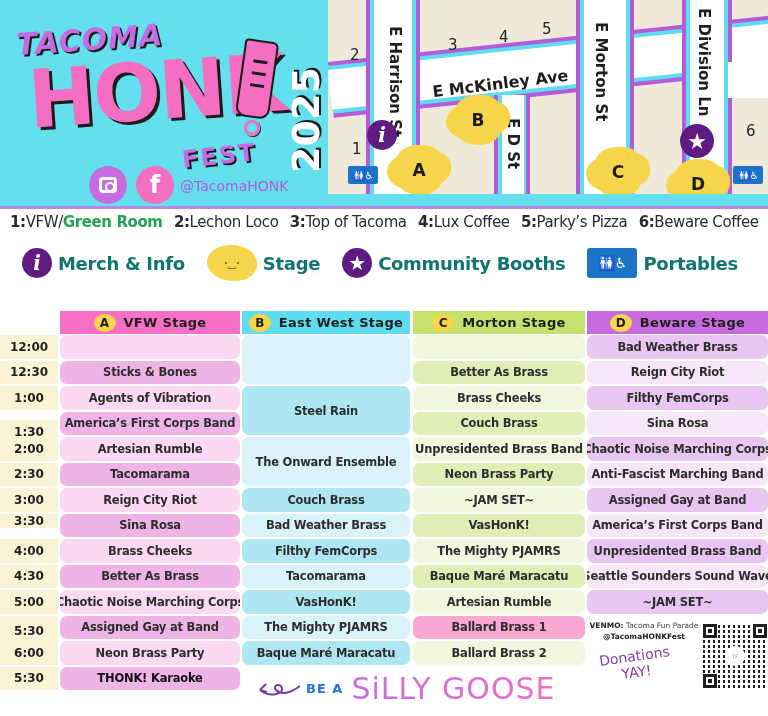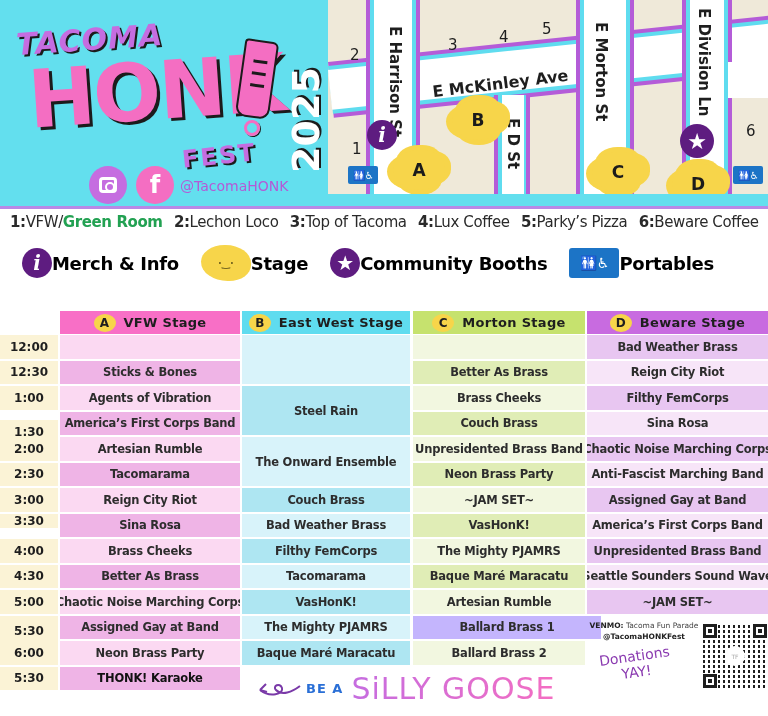--- a/index.html
+++ b/index.html
@@ -52,40 +52,40 @@
   
   .locations { position: absolute; left: 10px; top: 213px; width: 758px; font: 400 15px "DejaVu Sans", sans-serif; color: #2a2a2a;
     white-space: nowrap; letter-spacing: -0.4px; }
   .locations .num { font-weight: 700; }
   .locations .green { color: #22a152; font-weight: 700; }
   .locations .item { margin-right: 7px; }
 
   
   .legend { position: absolute; left: 22px; top: 243px; width: 740px; height: 40px; display: flex; align-items: center; }
   .legend-item { display: flex; align-items: center; margin-right: 22px; }
-  .legend-label { font: 700 18px "DejaVu Sans", sans-serif; color: #000000; letter-spacing: -0.3px; }
+  .legend-label { font: 700 18px "DejaVu Sans", sans-serif; color: #0f766e; margin-left: 6px; letter-spacing: -0.3px; }
   .lg-info { width: 30px; height: 30px; border-radius: 50%; background: #5e1c80; color: #fff; display: flex;
     align-items: center; justify-content: center; font: italic 900 20px "DejaVu Serif", serif; }
   .lg-stage { width: 50px; height: 36px; background: #f7d54a; border-radius: 48% 52% 45% 55%;
     display: flex; align-items: center; justify-content: center; font: 700 10px "DejaVu Sans", sans-serif; color: #7a6a20; }
   .lg-star { width: 30px; height: 30px; border-radius: 50%; background: #5e1c80; color: #fff; display: flex;
     align-items: center; justify-content: center; font: 700 20px "DejaVu Sans", sans-serif; }
   .lg-wc { width: 50px; height: 30px; background: #1c74c6; color: #fff; border-radius: 3px; display: flex;
     align-items: center; justify-content: center; font: 700 14px "DejaVu Sans", sans-serif; letter-spacing: -1px; }
 
   
   .table { position: absolute; left: 0; top: 311px; width: 768px; }
   .th { position: absolute; top: 0; height: 23px; display: flex; align-items: center; justify-content: center;
     font: 700 13px "DejaVu Sans", sans-serif; color: #1e1e1e; letter-spacing: 0.3px; }
   .th .badge { display: inline-flex; width: 22px; height: 18px; background: #f7d54a; border-radius: 50%;
     align-items: center; justify-content: center; font: 700 12px "DejaVu Sans", sans-serif; margin-right: 8px; }
   .time-cell { position: absolute; left: 0; width: 58px; height: 24px; background: #fbf3d6; display: flex; align-items: center;
     justify-content: center; font: 700 12px "DejaVu Sans", sans-serif; color: #1e1e1e; text-align: center; }
   .cell { position: absolute; display: flex; align-items: center; justify-content: center; text-align: center;
-    font: 700 11.5px "DejaVu Sans", sans-serif; color: #2d2d2d; letter-spacing: -0.2px; white-space: nowrap; overflow: hidden; }
+    font: 700 11.5px "DejaVu Sans", sans-serif; color: #2d2d2d; letter-spacing: -0.2px; white-space: nowrap; overflow: hidden; border-radius: 7px; }
   .cell.bold { font-weight: 900; color: #111; }
 
   
   .silly { position: absolute; left: 256px; top: 668px; height: 40px; display: flex; align-items: center; }
   .silly .arrow { width: 46px; height: 24px; margin-right: 4px; }
   .silly .be-a { font: 700 13px "DejaVu Sans", sans-serif; color: #2a6fd6; letter-spacing: 1px; margin-right: 8px; }
   .silly .goose { font: 400 30px "DejaVu Sans", sans-serif; letter-spacing: 1px;
     background: linear-gradient(90deg, #c56de0, #f46ec2); -webkit-background-clip: text; background-clip: text; color: transparent; }
 
   .venmo { position: absolute; left: 588px; top: 620px; width: 112px; text-align: center; font: 400 7.5px "DejaVu Sans", sans-serif; color: #444; line-height: 11px; }
@@ -261,21 +261,21 @@
     <div class="cell" style="left: 413px; width: 172px; top: 49.5px; height: 23.5px; background: rgb(224, 237, 182);">Better As Brass</div>
     <div class="cell" style="left: 413px; width: 172px; top: 75px; height: 23.5px; background: rgb(242, 247, 224);">Brass Cheeks</div>
     <div class="cell" style="left: 413px; width: 172px; top: 100.5px; height: 23.5px; background: rgb(224, 237, 182);">Couch Brass</div>
     <div class="cell" style="left: 413px; width: 172px; top: 126px; height: 23.5px; background: rgb(242, 247, 224);">Unpresidented Brass Band</div>
     <div class="cell" style="left: 413px; width: 172px; top: 151.5px; height: 23.5px; background: rgb(224, 237, 182);">Neon Brass Party</div>
     <div class="cell" style="left: 413px; width: 172px; top: 177px; height: 23.5px; background: rgb(242, 247, 224);">~JAM SET~</div>
     <div class="cell" style="left: 413px; width: 172px; top: 202.5px; height: 23.5px; background: rgb(224, 237, 182);">VasHonK!</div>
     <div class="cell" style="left: 413px; width: 172px; top: 228px; height: 23.5px; background: rgb(242, 247, 224);">The Mighty PJAMRS</div>
     <div class="cell" style="left: 413px; width: 172px; top: 253.5px; height: 23.5px; background: rgb(224, 237, 182);">Baque Maré Maracatu</div>
     <div class="cell" style="left: 413px; width: 172px; top: 279px; height: 23.5px; background: rgb(242, 247, 224);">Artesian Rumble</div>
-    <div class="cell" style="left: 413px; width: 188px; top: 304.5px; height: 23.5px; background: #c4b5fd;">Ballard Brass 1</div>
+    <div class="cell" style="left: 413px; width: 172px; top: 304.5px; height: 23.5px; background: #f9a8d4;">Ballard Brass 1</div>
     <div class="cell" style="left: 413px; width: 172px; top: 330px; height: 23.5px; background: rgb(242, 247, 224);">Ballard Brass 2</div>
     <div class="cell" style="left: 587px; width: 181px; top: 24px; height: 23.5px; background: rgb(232, 198, 241);">Bad Weather Brass</div>
     <div class="cell" style="left: 587px; width: 181px; top: 49.5px; height: 23.5px; background: rgb(247, 229, 248);">Reign City Riot</div>
     <div class="cell" style="left: 587px; width: 181px; top: 75px; height: 23.5px; background: rgb(232, 198, 241);">Filthy FemCorps</div>
     <div class="cell" style="left: 587px; width: 181px; top: 100.5px; height: 23.5px; background: rgb(247, 229, 248);">Sina Rosa</div>
     <div class="cell" style="left: 587px; width: 181px; top: 126px; height: 23.5px; background: rgb(232, 198, 241);">Chaotic Noise Marching Corps</div>
     <div class="cell" style="left: 587px; width: 181px; top: 151.5px; height: 23.5px; background: rgb(247, 229, 248);">Anti-Fascist Marching Band</div>
     <div class="cell" style="left: 587px; width: 181px; top: 177px; height: 23.5px; background: rgb(232, 198, 241);">Assigned Gay at Band</div>
     <div class="cell" style="left: 587px; width: 181px; top: 202.5px; height: 23.5px; background: rgb(247, 229, 248);">America’s First Corps Band</div>
     <div class="cell" style="left: 587px; width: 181px; top: 228px; height: 23.5px; background: rgb(232, 198, 241);">Unpresidented Brass Band</div>

